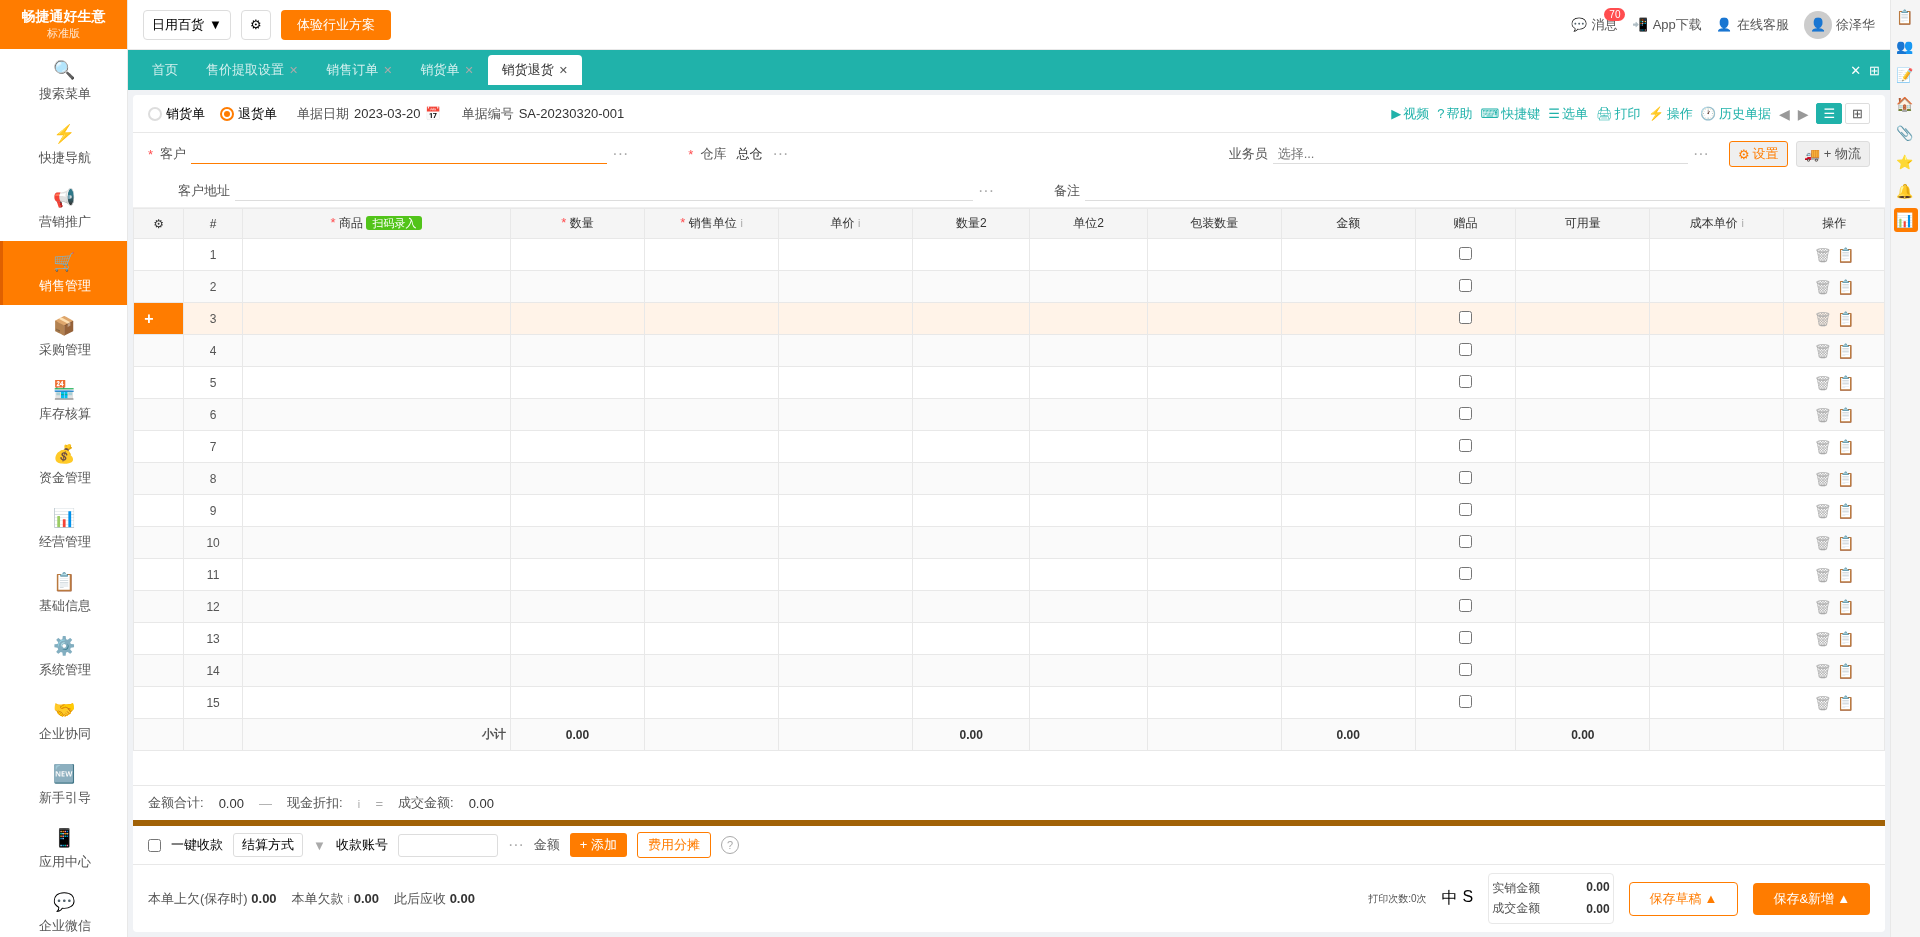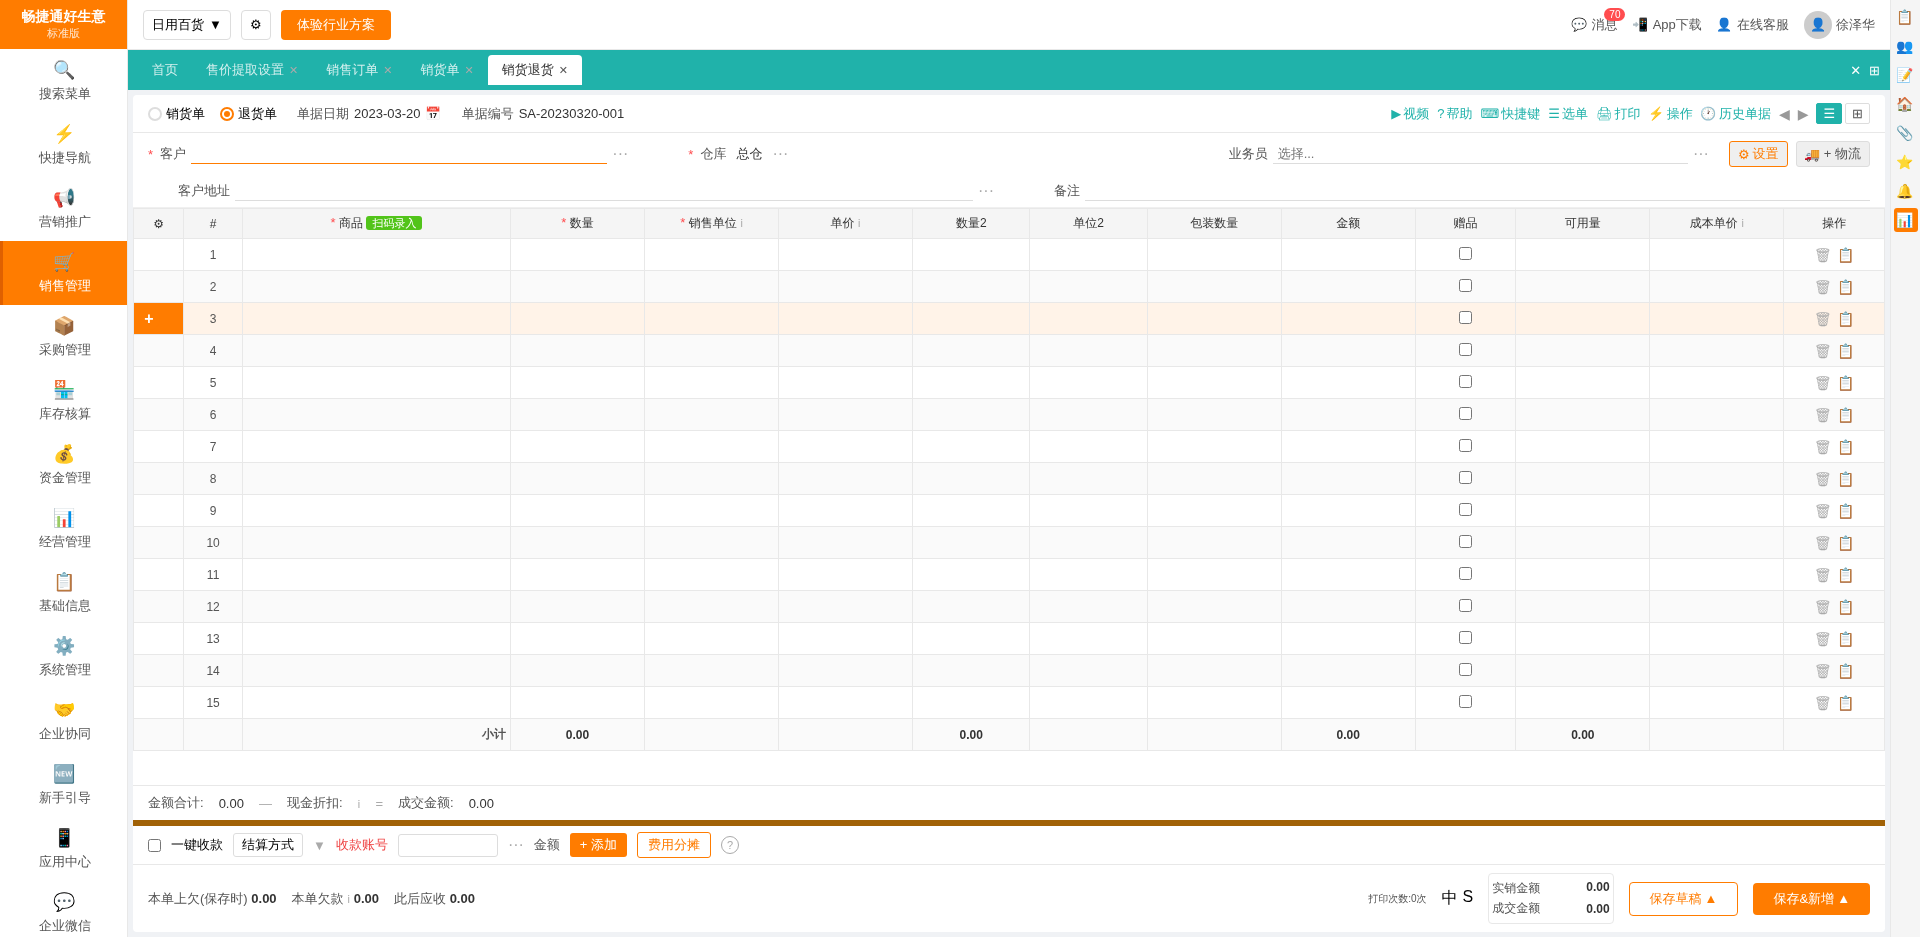--- a/index.html
+++ b/index.html
@@ -734,21 +734,21 @@
       <span style="color:#aaa;">=</span>
       <span class="footer-label">成交金额:</span>
       <span class="footer-value">0.00</span>
     </div>
 
     <div class="footer-payment">
       <input type="checkbox" style="">
       <span>一键收款</span>
       <span style="border:1px solid #ddd;padding:2px 8px;border-radius:3px;cursor:pointer;">结算方式</span>
       <span style="color:#aaa;">▼</span>
-      <span style="color:#ef4444;">收款账号</span>
+      <span style="color:#000000;">收款账号</span>
       <input type="text" style="width: 100px; border: 1px solid rgb(221, 221, 221); border-radius: 3px; padding: 3px 6px; outline: none;">
       <span class="field-dots">···</span>
       <span style="color:#555;">金额</span>
       <button style="background:#ff7c00;color:#fff;border:none;border-radius:3px;padding:3px 10px;cursor:pointer;">+ 添加</button>
       <button style="background:#fff;color:#ff7c00;border:1px solid #ff7c00;border-radius:3px;padding:3px 10px;cursor:pointer;">费用分摊</button>
       <span style="width:18px;height:18px;border-radius:50%;border:1px solid #aaa;display:inline-flex;align-items:center;justify-content:center;color:#aaa;cursor:pointer;font-size:11px;">?</span>
     </div>
 
     <div class="footer-bottom">
       <div class="footer-summary">

